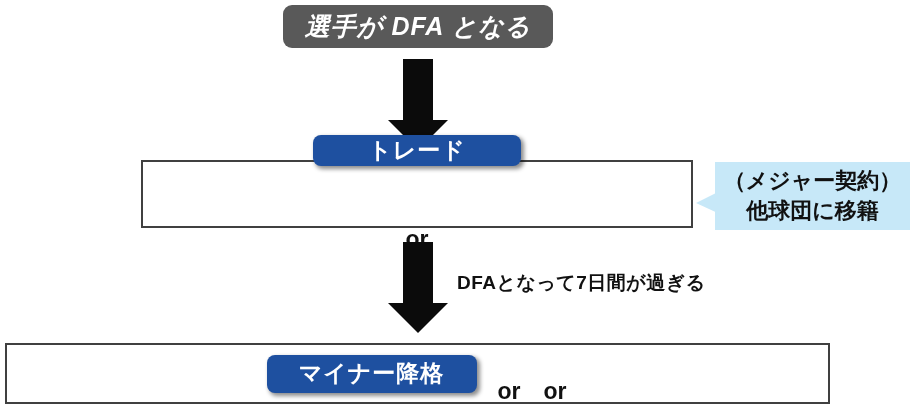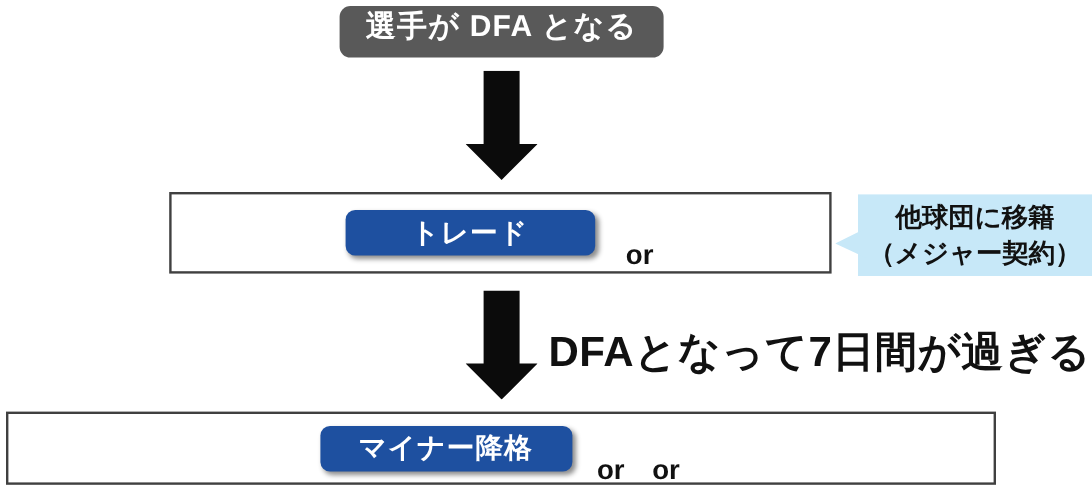--- a/index.html
+++ b/index.html
@@ -14,39 +14,40 @@
   }
 
   .abs { position: absolute; }
 
   
   .start-box {
     left: 283px; top: 5px;
     width: 270px; height: 43px;
     background: var(--box-fill-dark, #595959);
     border-radius: 9px;
-    display: flex; align-items: flex-start; justify-content: center;
+    display: flex; align-items: center; justify-content: center;
     color: #ffffff;
     font-size: 25px; font-weight: bold;
     letter-spacing: 1px;
+    font-style: italic;
   }
 
   
   .down-arrow { display: block; }
   .arrow-1 { left: 388px; top: 59px; }
   .arrow-2 { left: 388px; top: 242px; }
 
   
   .option-box {
     background: #ffffff;
     border: 2.5px solid var(--box-border, #404040);
     display: flex; align-items: center; justify-content: center;
     box-sizing: border-box;
   }
-  .step2-box { left: 141px; top: 160px; width: 552px; height: 68px; gap: 24px; }
+  .step2-box { left: 141px; top: 160px; width: 552px; height: 68px; gap: 24px; flex-direction: column; }
   .step3-box { left: 5px;  top: 343px; width: 825px; height: 61px; gap: 19px; }
 
   .option-btn {
     height: 38px;
     background: var(--button-blue, #1e50a0);
     border-radius: 8px;
     box-shadow: 2.5px 2.5px 4px rgba(0,0,0,0.45);
     display: flex; align-items: center; justify-content: center;
     color: #ffffff;
     font-size: 23px; font-weight: bold;
@@ -78,21 +79,21 @@
   .callout-tail {
     position: absolute;
     left: -19px; top: 28px;
     display: block;
   }
 
   
   .transition-label {
     left: 457px; top: 270px;
     color: #111111;
-    font-size: 35px; font-weight: bold;
+    font-size: 19px; font-weight: bold;
     letter-spacing: 0.5px;
     white-space: nowrap;
   }
 </style>
 </head>
 <body>
 
 <div class="canvas">
 
   <div class="abs start-box">
@@ -107,22 +108,22 @@
     <div class="option-btn btn-w208">
       <span>トレード</span>
     </div>
     <span class="or-label">or</span>
   </div>
 
   <div class="abs callout">
     <svg class="callout-tail" width="26" height="26" viewBox="0 0 26 26">
       <polygon points="26,0 0,13 26,25" fill="#c7e8f8"></polygon>
     </svg>
+    <span>（メジャー契約）</span>
     <span>他球団に移籍</span>
-    <span>（メジャー契約）</span>
   </div>
 
   <svg class="abs down-arrow arrow-2" width="60" height="91" viewBox="0 0 60 91">
     <polygon points="15,0 45,0 45,61 60,61 30,91 0,61 15,61" fill="#0b0b0b"></polygon>
   </svg>
 
   <div class="abs transition-label">
     <span>DFAとなって7日間が過ぎる</span>
   </div>
 

